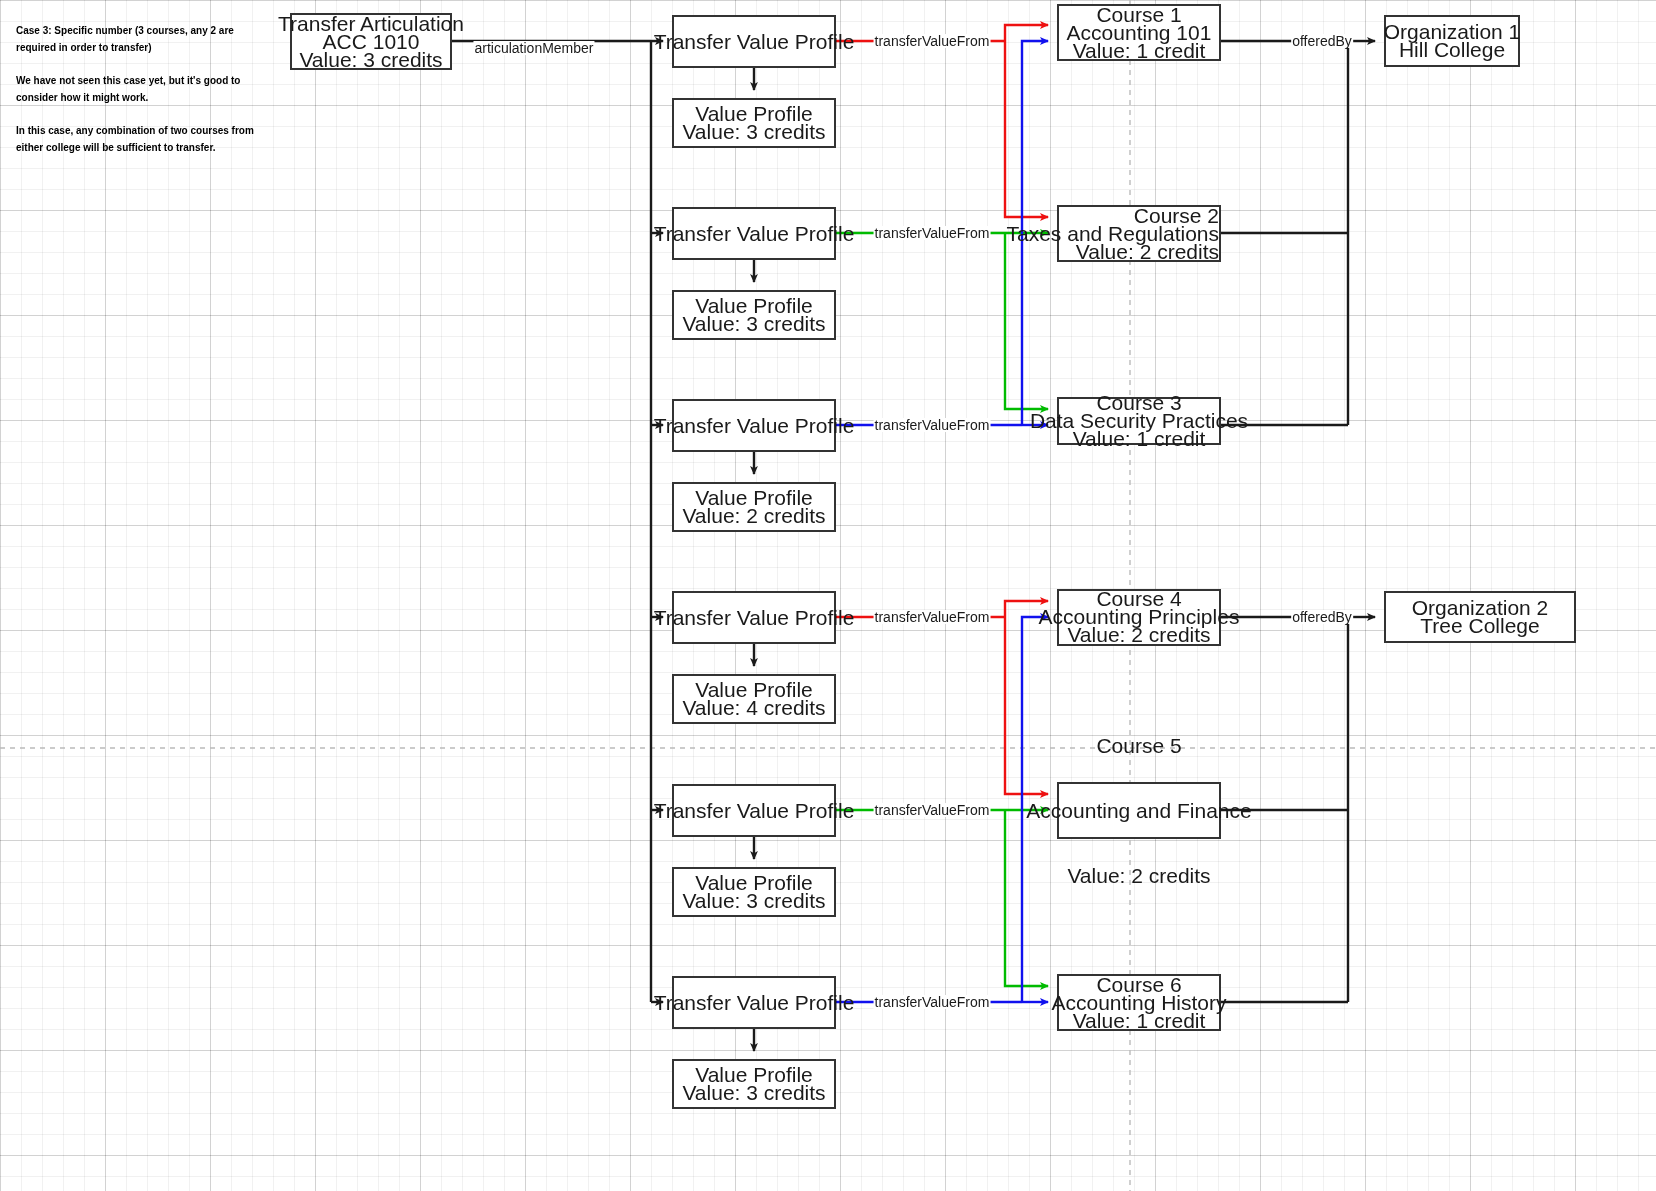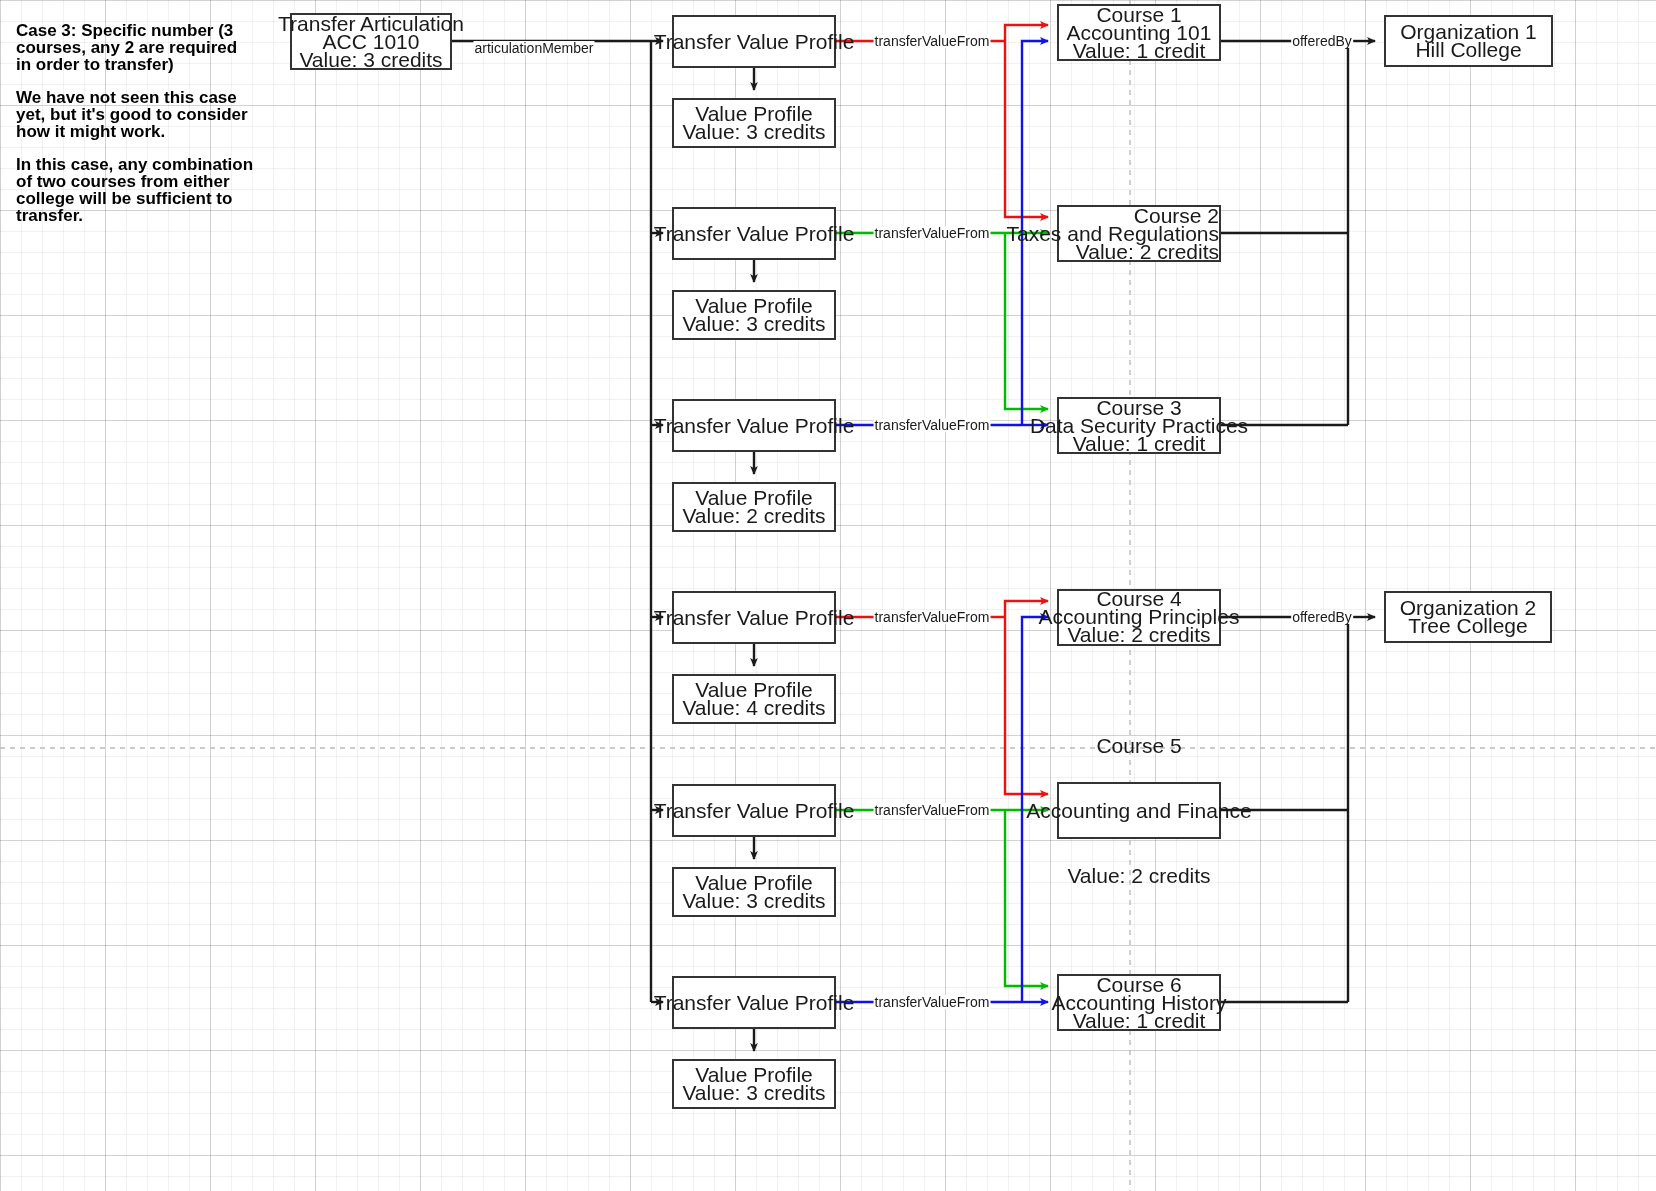--- a/index.html
+++ b/index.html
@@ -38,21 +38,21 @@
     color:#1a1a1a;
     font-size:21px;
     line-height:18px;
     z-index:3;
   }
   .node .ln{display:block;white-space:nowrap;}
   .note{
     position:absolute;
     z-index:4;
     font-weight:bold;
-    font-size:17px;
+    font-size:10px;
     line-height:17px;
     color:#000000;
     width:240px;
   }
   .note p{margin:0 0 16px 0;}
   .note p:last-child{margin-bottom:0;}
   .edge-label{
     position:absolute;
     z-index:5;
     font-size:14px;
@@ -237,43 +237,43 @@
   <div class="node" style="left:1057px;top:4px;width:164px;height:57px;">
     <span class="ln">Course 1</span>
     <span class="ln">Accounting 101</span>
     <span class="ln">Value: 1 credit</span>
   </div>
   <div class="node" style="left:1057px;top:205px;width:164px;height:57px;align-items:flex-end;">
     <span class="ln">Course 2</span>
     <span class="ln">Taxes and Regulations</span>
     <span class="ln">Value: 2 credits</span>
   </div>
-  <div class="node" style="left:1057px;top:397px;width:164px;height:57px;">
+  <div class="node" style="left:1057px;top:397px;width:164px;height:48px;">
     <span class="ln">Course 3</span>
     <span class="ln">Data Security Practices</span>
     <span class="ln">Value: 1 credit</span>
   </div>
   <div class="node" style="left:1057px;top:589px;width:164px;height:57px;justify-content:flex-end;">
     <span class="ln">Course 4</span>
     <span class="ln">Accounting Principles</span>
     <span class="ln">Value: 2 credits</span>
   </div>
   <div class="node" style="left:1057px;top:782px;width:164px;height:57px;gap:47px;">
     <span class="ln">Course 5</span>
     <span class="ln">Accounting and Finance</span>
     <span class="ln">Value: 2 credits</span>
   </div>
   <div class="node" style="left:1057px;top:974px;width:164px;height:57px;">
     <span class="ln">Course 6</span>
     <span class="ln">Accounting History</span>
     <span class="ln">Value: 1 credit</span>
   </div>
 
-  <div class="node" style="left:1384px;top:15px;width:169px;height:52px;">
+  <div class="node" style="left:1384px;top:15px;width:136px;height:52px;">
     <span class="ln">Organization 1</span>
     <span class="ln">Hill College</span>
   </div>
-  <div class="node" style="left:1384px;top:591px;width:168px;height:52px;">
+  <div class="node" style="left:1384px;top:591px;width:192px;height:52px;">
     <span class="ln">Organization 2</span>
     <span class="ln">Tree College</span>
   </div>
 
 </div>
 
 </body></html>

